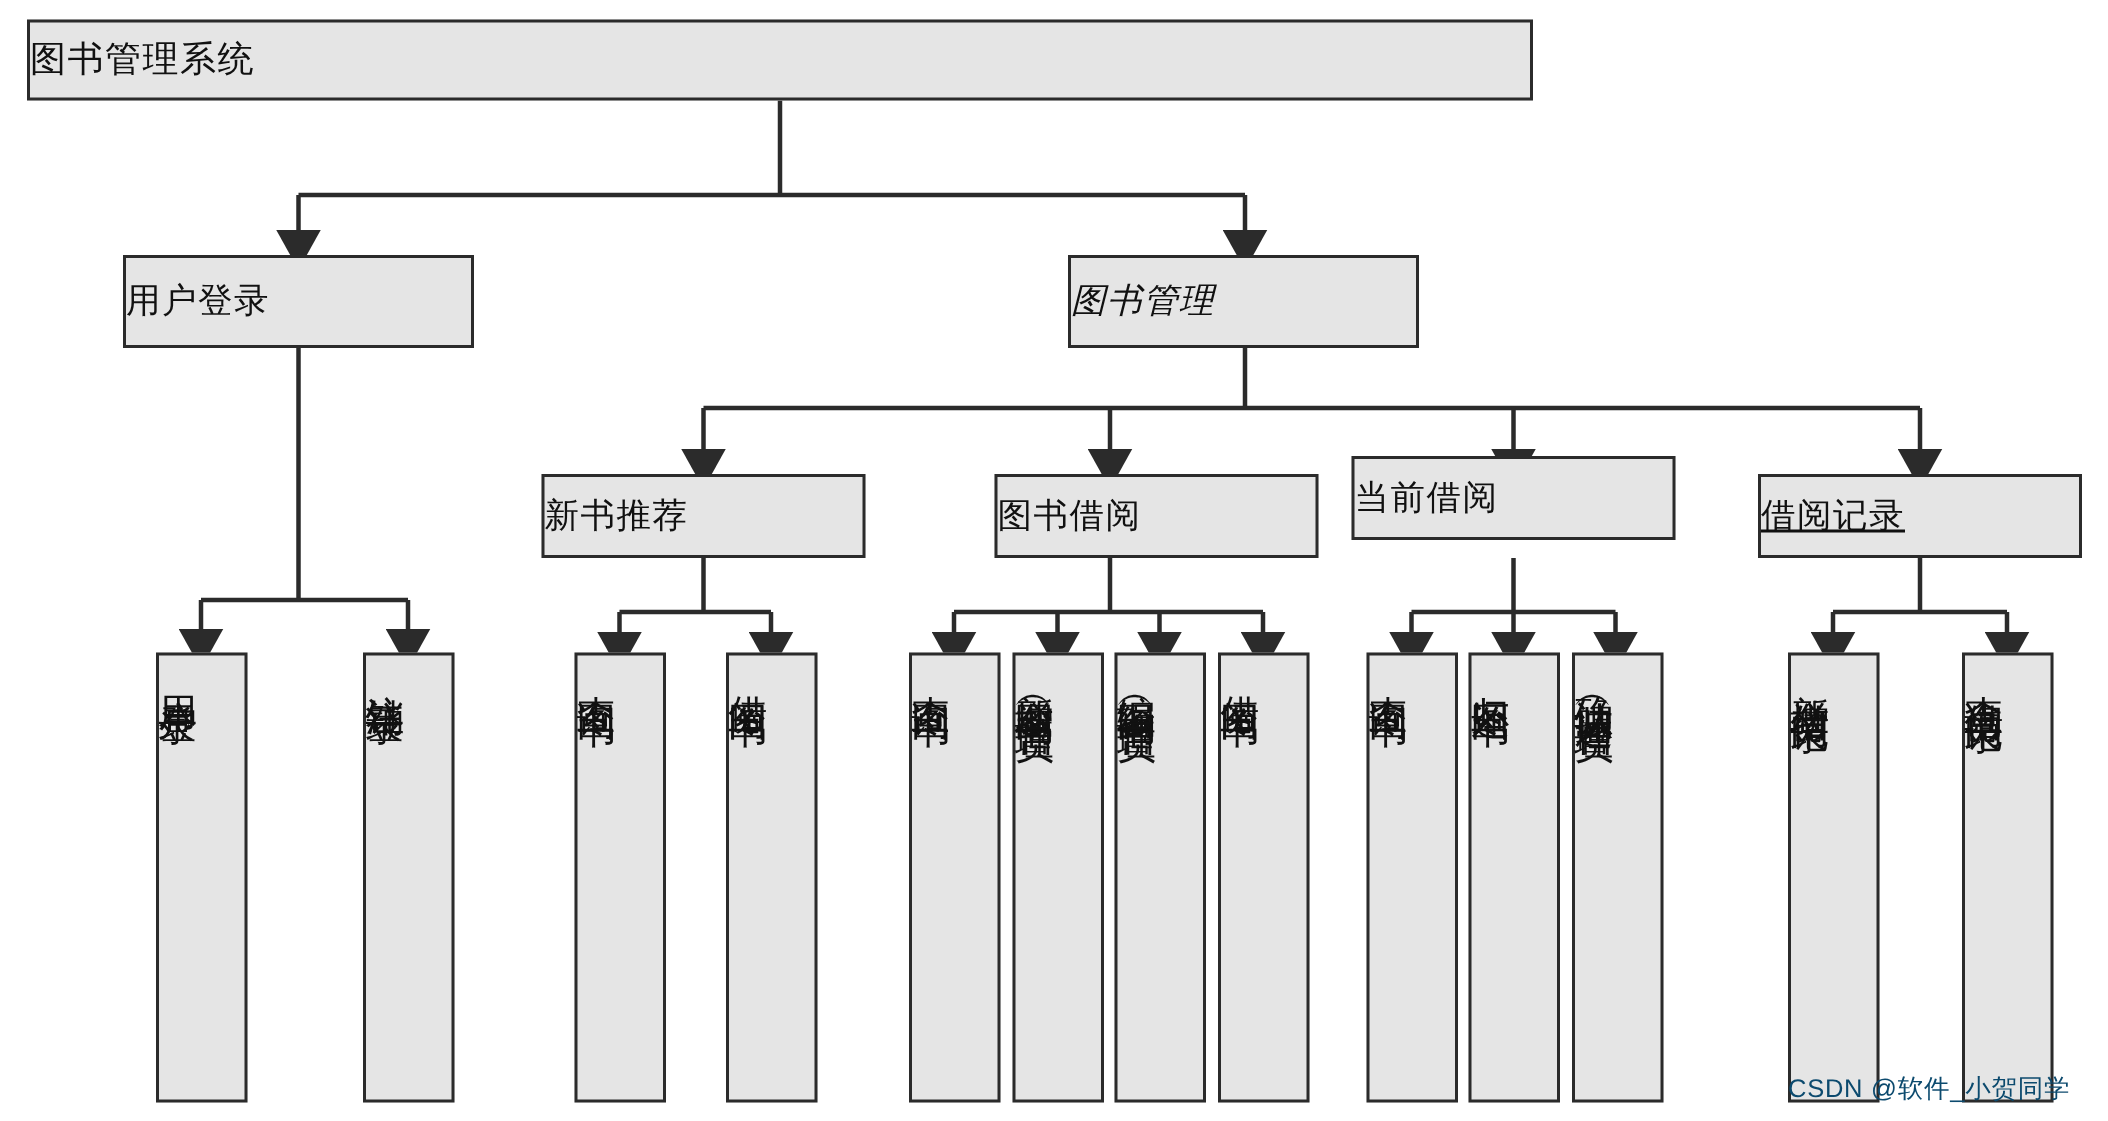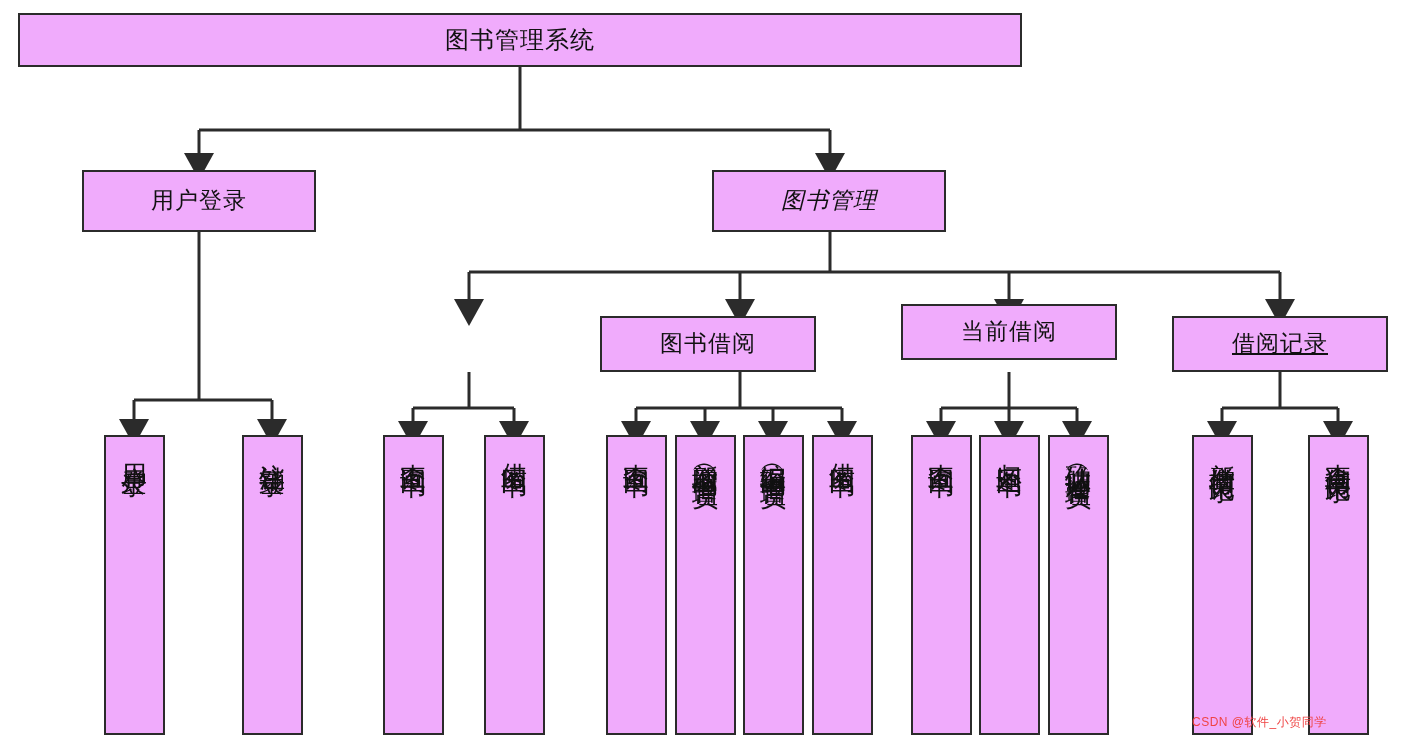--- a/index.html
+++ b/index.html
@@ -8,25 +8,24 @@
     background:#ffffff;
     font-family:"Liberation Sans","DejaVu Sans",sans-serif;
     overflow:hidden;
   }
   #stage{position:relative;width:1405px;height:747px;}
   svg#wires{position:absolute;left:0;top:0;width:1405px;height:747px;}
 
   .node{
     position:absolute;
     box-sizing:border-box;
-    background:#f0abfc;
+    background:#e5e5e5;
     border:2.5px solid #2b2b2b;
     display:flex;
     align-items:center;
-    justify-content:center;
     color:#111111;
   }
   .node .lbl{
     display:block;
     text-align:center;
     line-height:1.18;
     white-space:nowrap;
   }
   .node.horiz .lbl{
     writing-mode:horizontal-tb;
@@ -41,22 +40,22 @@
   .node.vert .lbl{
     writing-mode:vertical-rl;
     text-orientation:upright;
     font-size:26px;
     letter-spacing:3px;
     line-height:1;
   }
   .watermark{
     position:absolute;
     left:1192px;top:714px;
-    font-size:12px;
-    color:#ef4444;
+    font-size:17px;
+    color:#0c4a6e;
     letter-spacing:0.5px;
     white-space:nowrap;
     pointer-events:none;
   }
 </style>
 </head>
 <body>
 
 <div id="stage">
 
@@ -114,21 +113,24 @@
     <span class="lbl">图书管理系统</span>
   </div>
 
   <div class="node horiz" style="left:82px;top:170px;width:234px;height:62px;">
     <span class="lbl">用户登录</span>
   </div>
   <div class="node horiz" style="left:712px;top:170px;width:234px;height:62px;font-style:italic;">
     <span class="lbl">图书管理</span>
   </div>
 
-  <div class="node horiz" style="left:600px;top:316px;width:216px;height:56px;">
+  <div class="node horiz" style="left:361px;top:316px;width:216px;height:56px;">
+    <span class="lbl">新书推荐</span>
+  </div>
+  <div class="node horiz" style="left:663px;top:316px;width:216px;height:56px;">
     <span class="lbl">图书借阅</span>
   </div>
   <div class="node horiz" style="left:901px;top:304px;width:216px;height:56px;">
     <span class="lbl">当前借阅</span>
   </div>
   <div class="node horiz" style="left:1172px;top:316px;width:216px;height:56px;text-decoration:underline;">
     <span class="lbl">借阅记录</span>
   </div>
 
   <div class="node vert" style="left:104px;top:435px;width:61px;height:300px;">

